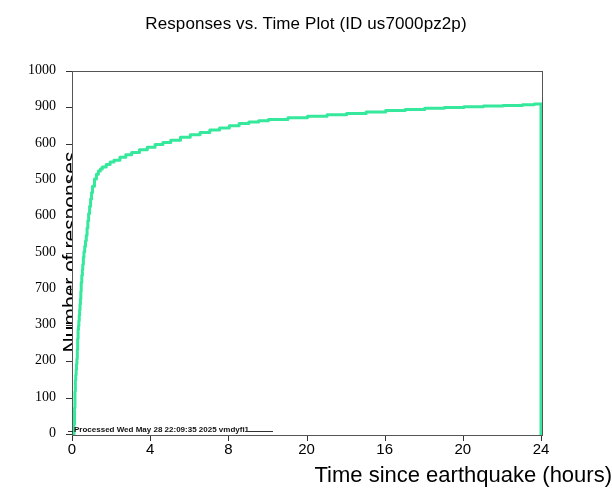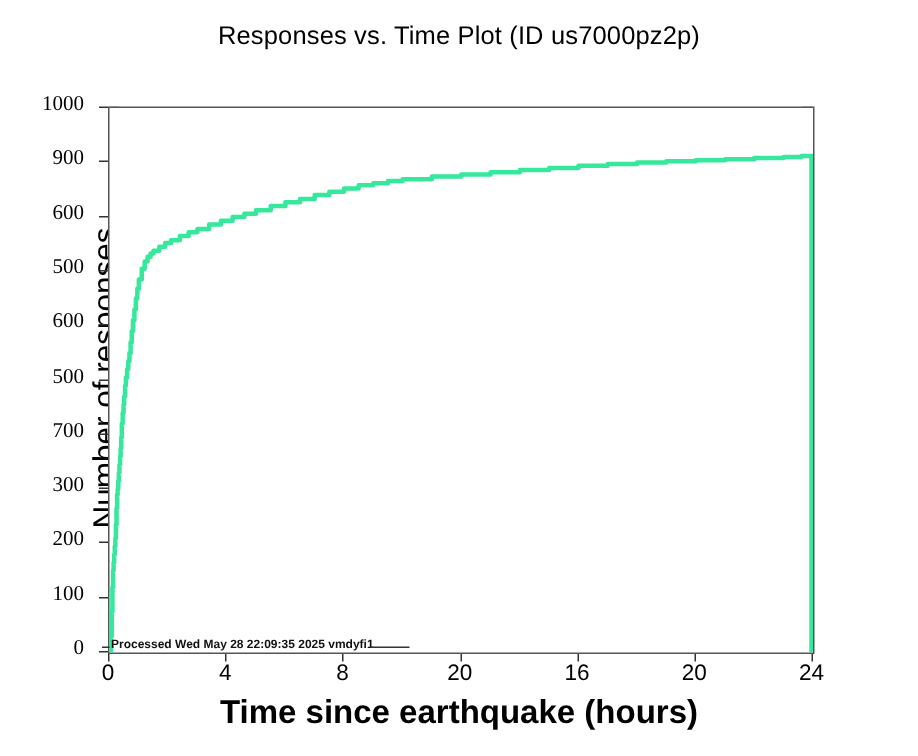--- a/index.html
+++ b/index.html
@@ -53,25 +53,24 @@
     transform: rotate(-90deg);
     font-size: 21px;
     white-space: nowrap;
     font-family: "Liberation Sans", sans-serif;
   }
   #xlabel {
     position: absolute;
     left: 0;
     top: 462px;
     width: 612px;
-    text-align: center;
+    text-align: right;
     font-size: 22px;
     font-family: "Liberation Sans", sans-serif;
     white-space: nowrap;
-    font-weight: bold;
   }
 
   
   #plot-area {
     position: absolute;
     left: 72px;
     top: 71px;
     width: 469px;
     height: 363px;
     border-left: 1px solid #555555;

